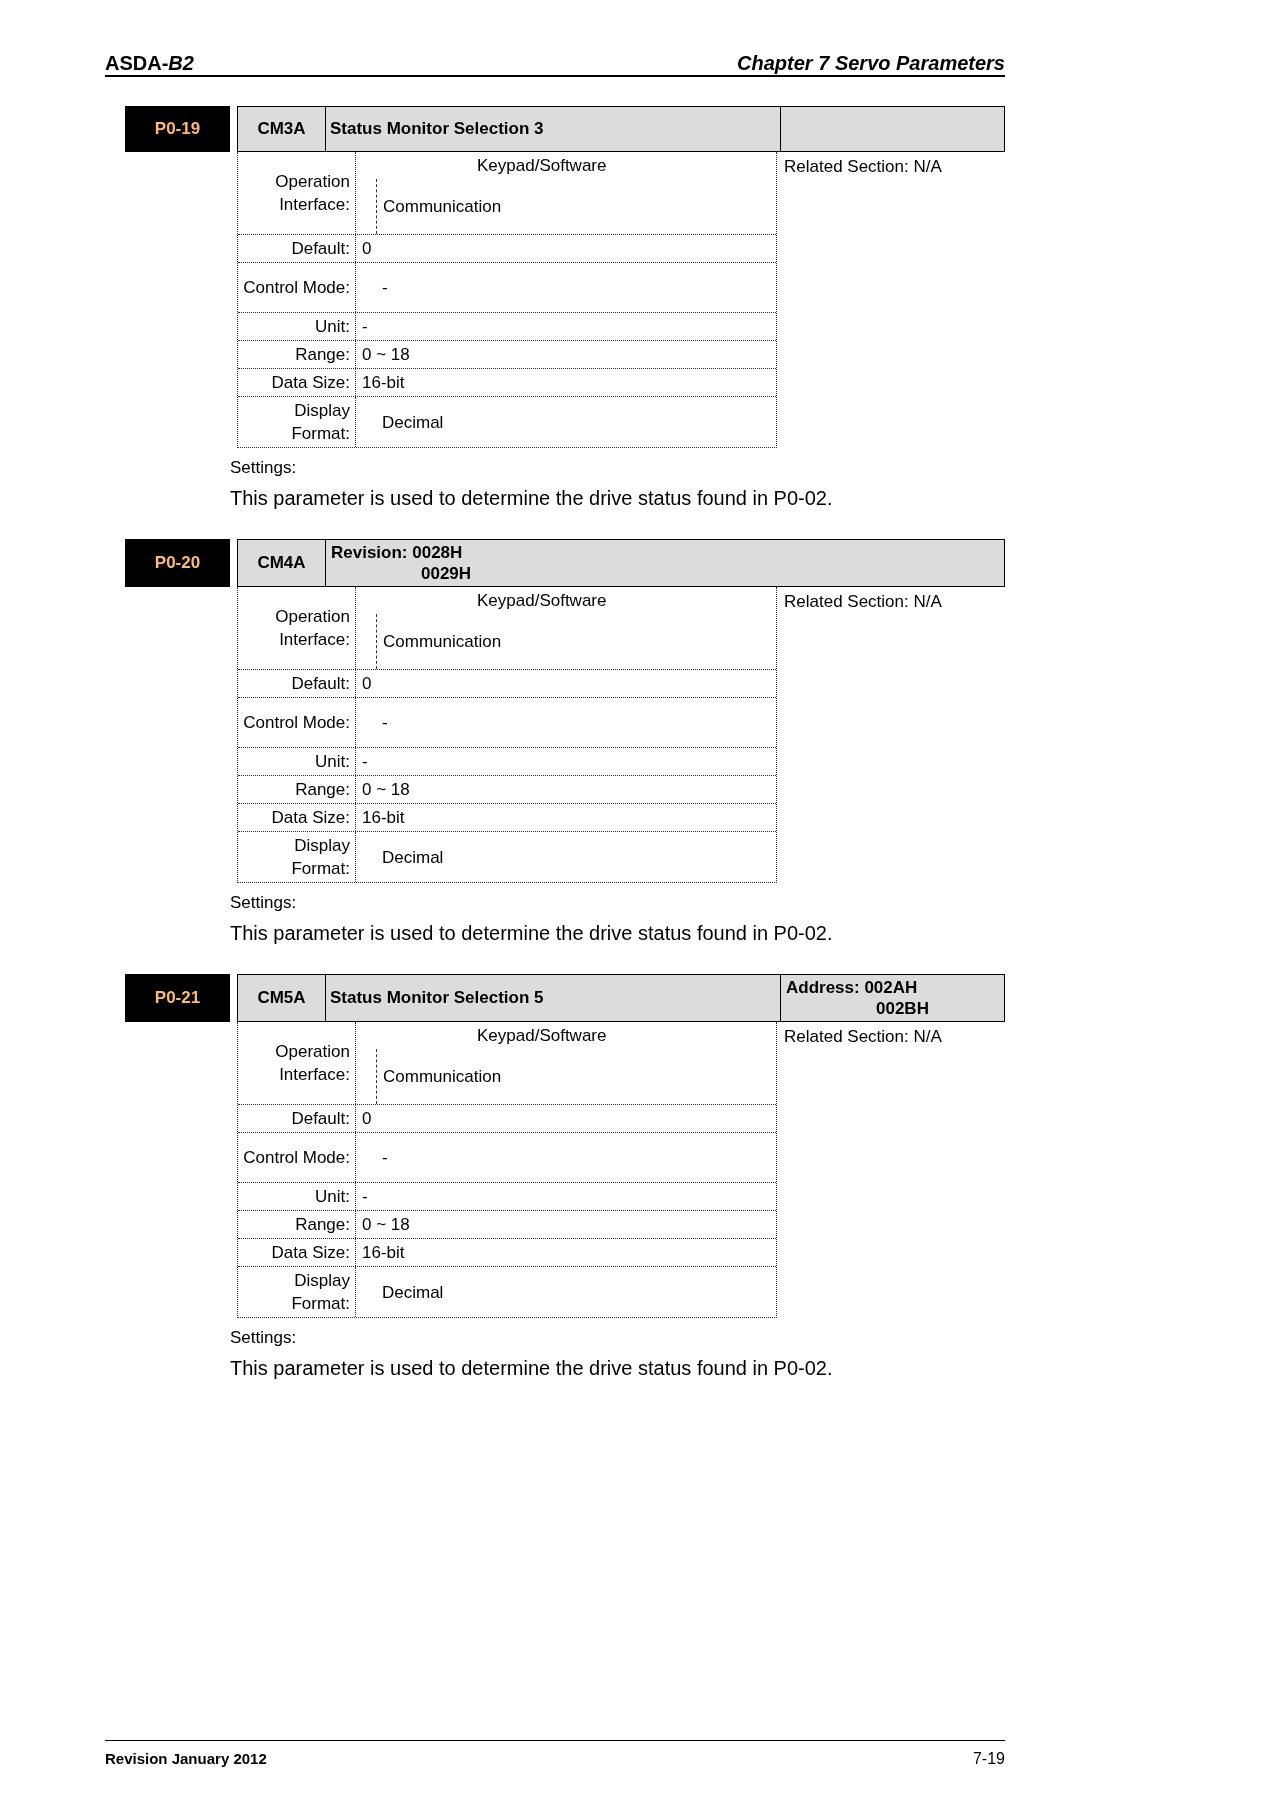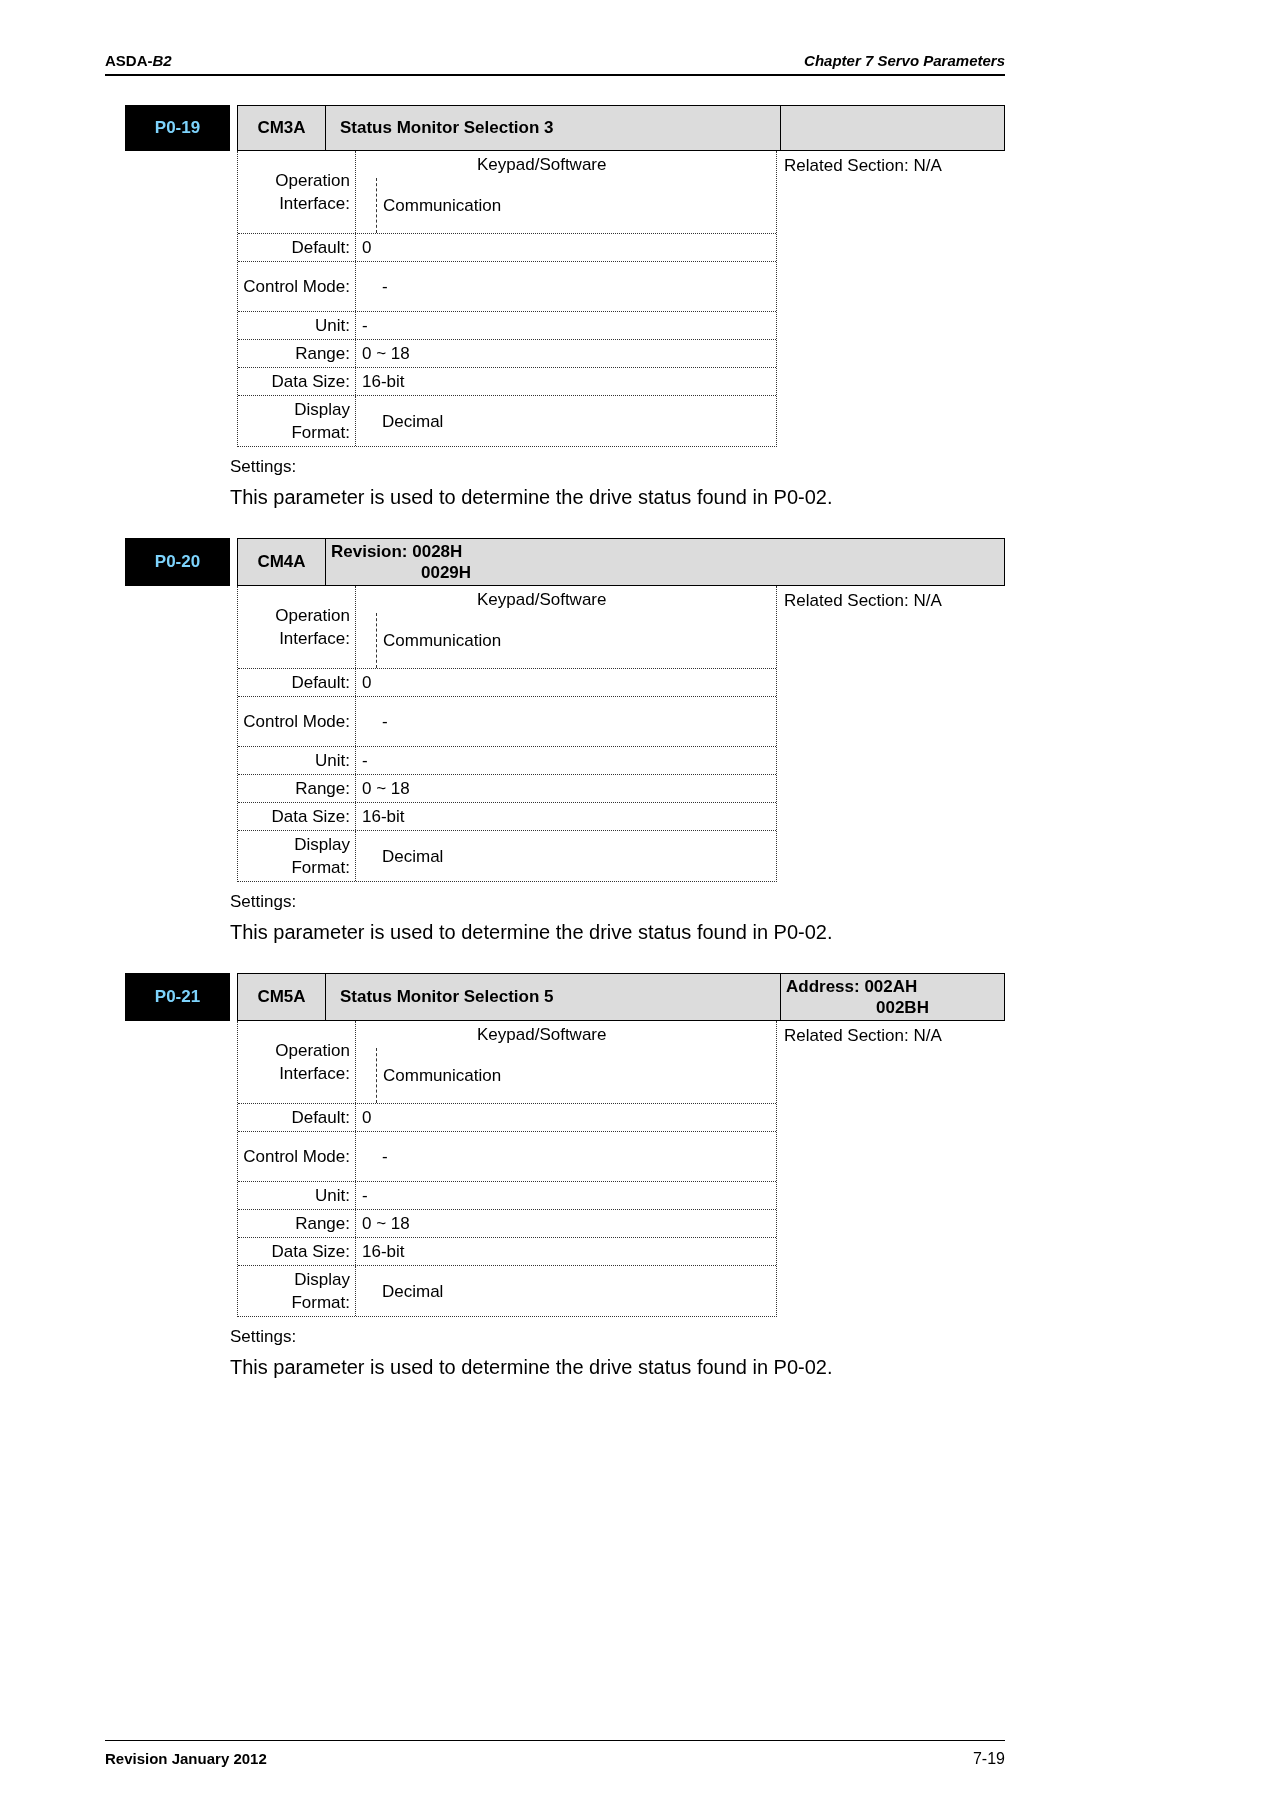--- a/index.html
+++ b/index.html
@@ -8,40 +8,40 @@
     width: 1273px; height: 1800px;
     background: #ffffff; color: #000;
     font-family: "Liberation Sans", sans-serif;
     position: relative; overflow: hidden;
   }
   .content { width: 900px; margin-left: 105px; padding-top: 52px; }
 
   
   .hdr {
     display: flex; justify-content: space-between; align-items: flex-end;
-    border-bottom: 2px solid #000; padding-bottom: 5px;
-    font-size: 15px; font-weight: bold;
+    border-bottom: 2px solid #000; 
+    font-size: 20px; font-weight: bold;
   }
   .it { font-style: italic; }
 
   
   .param-block { margin-top: 29px; }
   .block-top { display: flex; margin-left: 20px; align-items: stretch; }
   .pid {
-    width: 105px; min-height: 46px; background: #000; color: #7dd3fc;
+    width: 105px; min-height: 46px; background: #000; color: #fdba74;
     font-weight: bold; font-size: 17px;
     display: flex; align-items: center; justify-content: center;
     margin-right: 7px;
   }
   .head-row {
     display: flex; width: 768px; min-height: 46px;
     border: 1px solid #000; background: #dcdcdc;
     font-weight: bold; font-size: 17px;
   }
-  .hcell { display: flex; align-items: center; padding: 2px 14px; text-align: center; }
+  .hcell { display: flex; align-items: center; padding: 2px 4px; text-align: center; }
   .hcode { width: 88px; justify-content: center; border-right: 1px solid #000; }
   .hname { width: 455px; border-right: 1px solid #000; }
   .haddr { width: 223px; padding: 2px 5px; line-height: 21px; }
   .haddr .l2 { padding-left: 90px; }
 
   
   .block-body { display: flex; margin-left: 132px; font-size: 17px; }
   .dotted-table {
     width: 540px;
     border-left: 1px dotted #333; border-right: 1px dotted #333;

